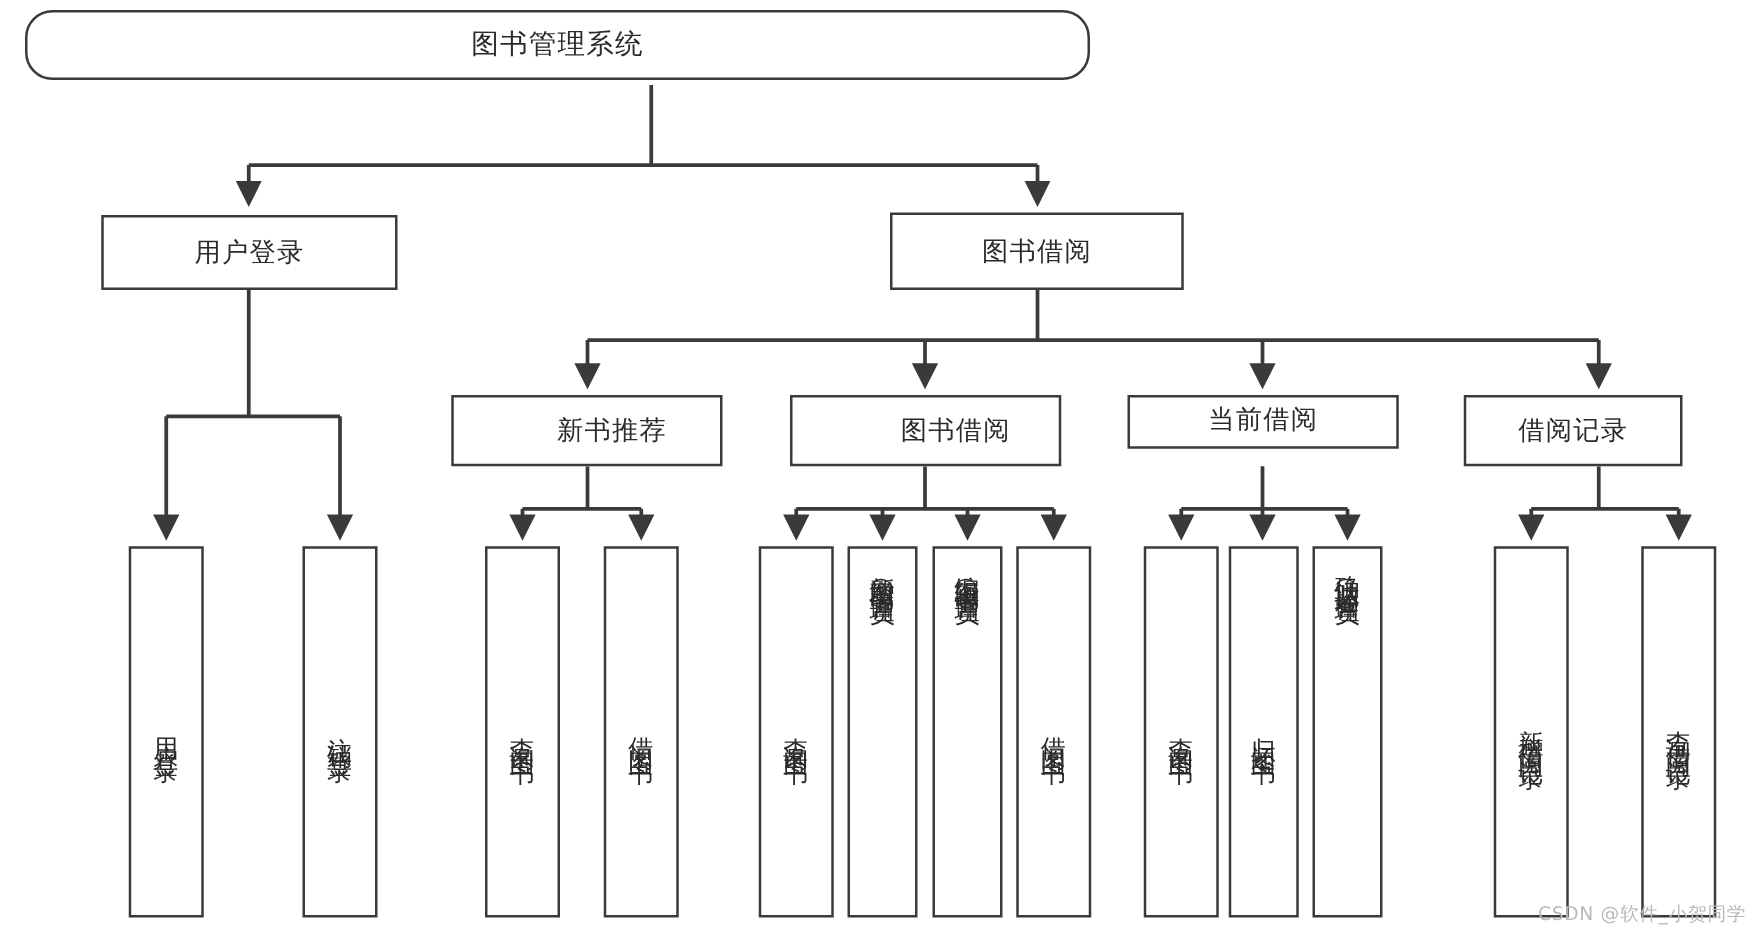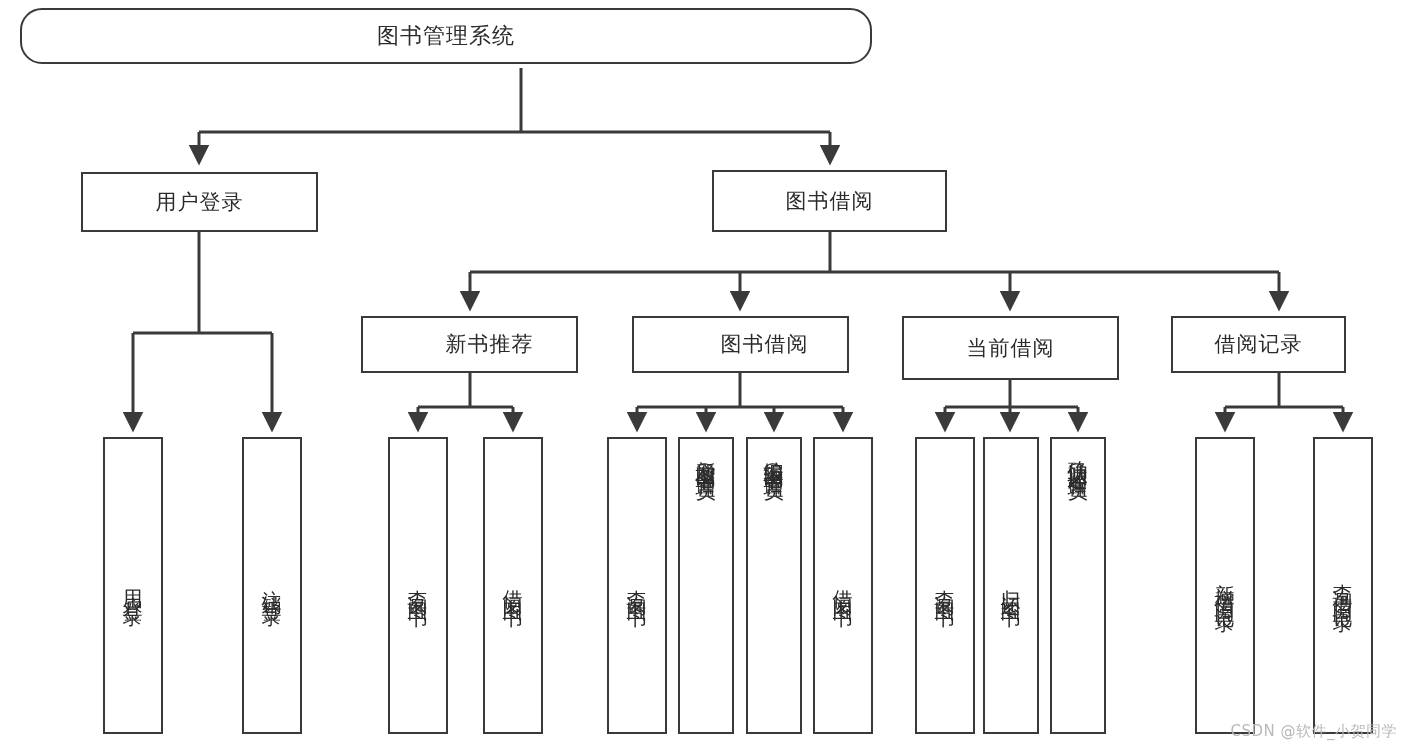--- a/index.html
+++ b/index.html
@@ -126,21 +126,21 @@
     </g>
   </svg>
 
   <div class="node horiz root" style="left:20px; top:8px; width:852px; height:56px;border-radius:22px;">图书管理系统</div>
 
   <div class="node horiz" style="left:81px; top:172px; width:237px; height:60px;">用户登录</div>
   <div class="node horiz" style="left:712px; top:170px; width:235px; height:62px;">图书借阅</div>
 
   <div class="node horiz" style="left:361px; top:316px; width:217px; height:57px;padding-left:40px;">新书推荐</div>
   <div class="node horiz" style="left:632px; top:316px; width:217px; height:57px;padding-left:48px;">图书借阅</div>
-  <div class="node horiz" style="left:902px; top:316px; width:217px; height:64px;">当前借阅</div>
+  <div class="node horiz" style="left:902px; top:316px; width:217px; height:43px;font-family:Liberation Mono, monospace;">当前借阅</div>
   <div class="node horiz" style="left:1171px; top:316px; width:175px; height:57px;">借阅记录</div>
 
   <div class="node vert" style="left:103px; top:437px; width:60px; height:297px;">
     <span class="vlabel">用户登录</span>
   </div>
   <div class="node vert" style="left:242px; top:437px; width:60px; height:297px;">
     <span class="vlabel">注销登录</span>
   </div>
 
   <div class="node vert" style="left:388px; top:437px; width:60px; height:297px;">

